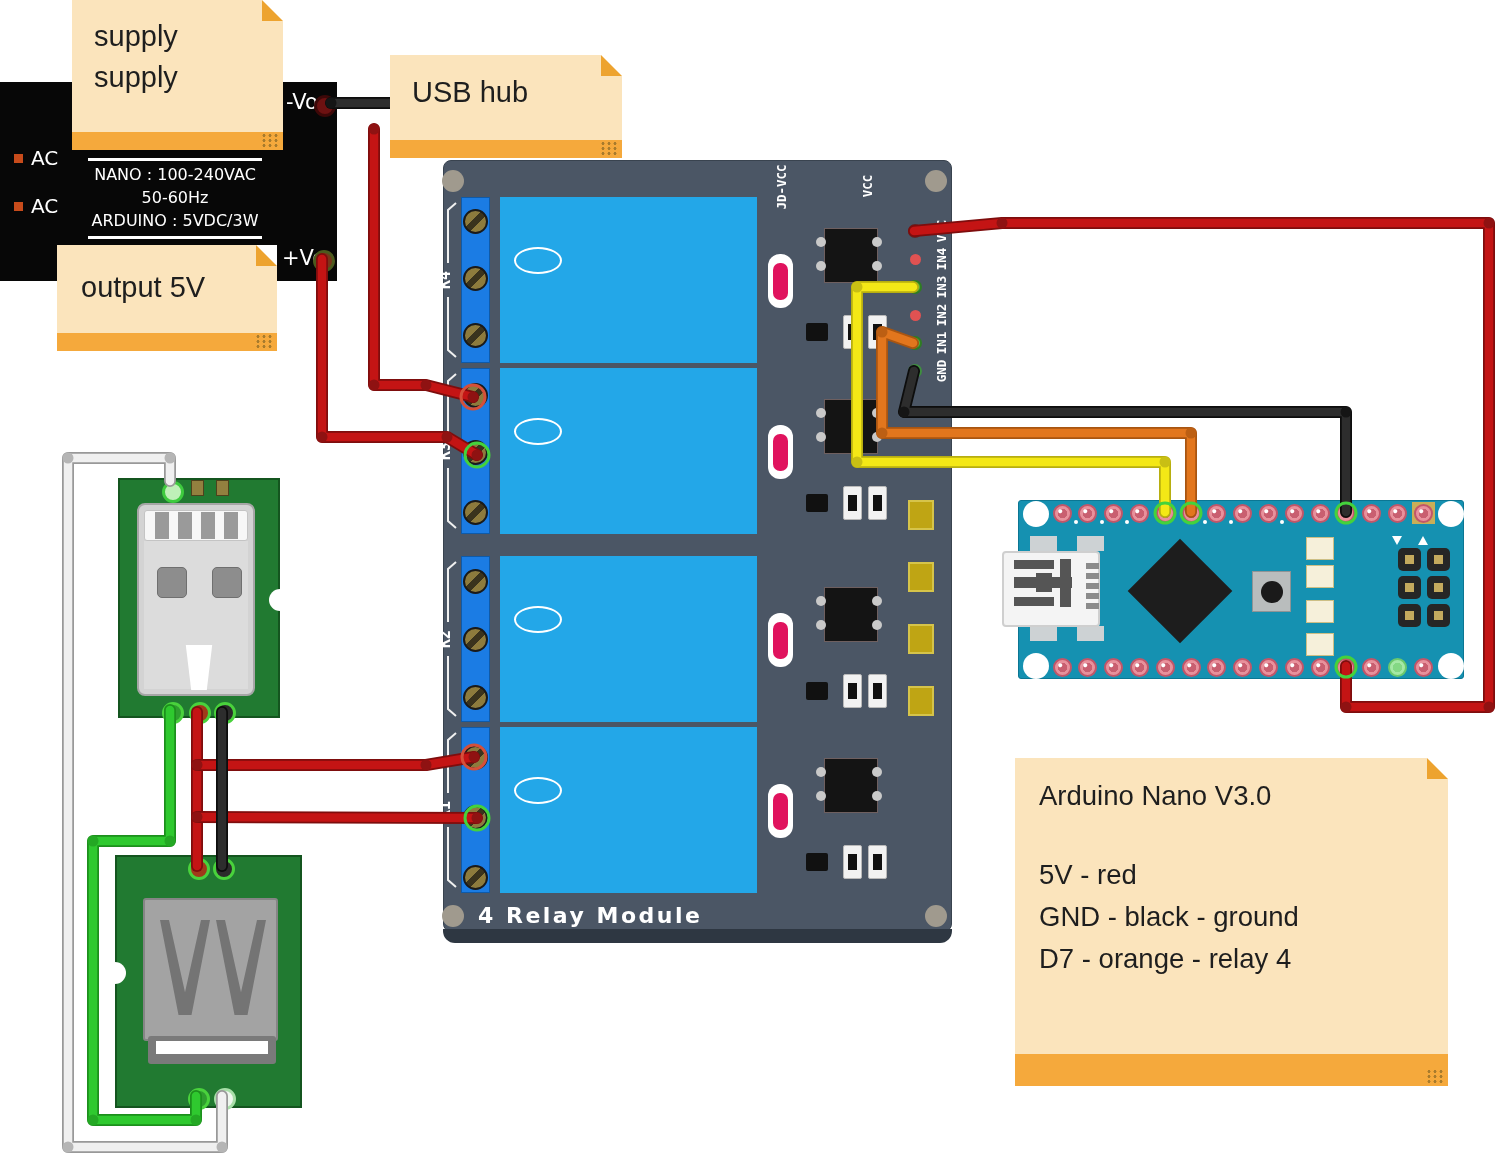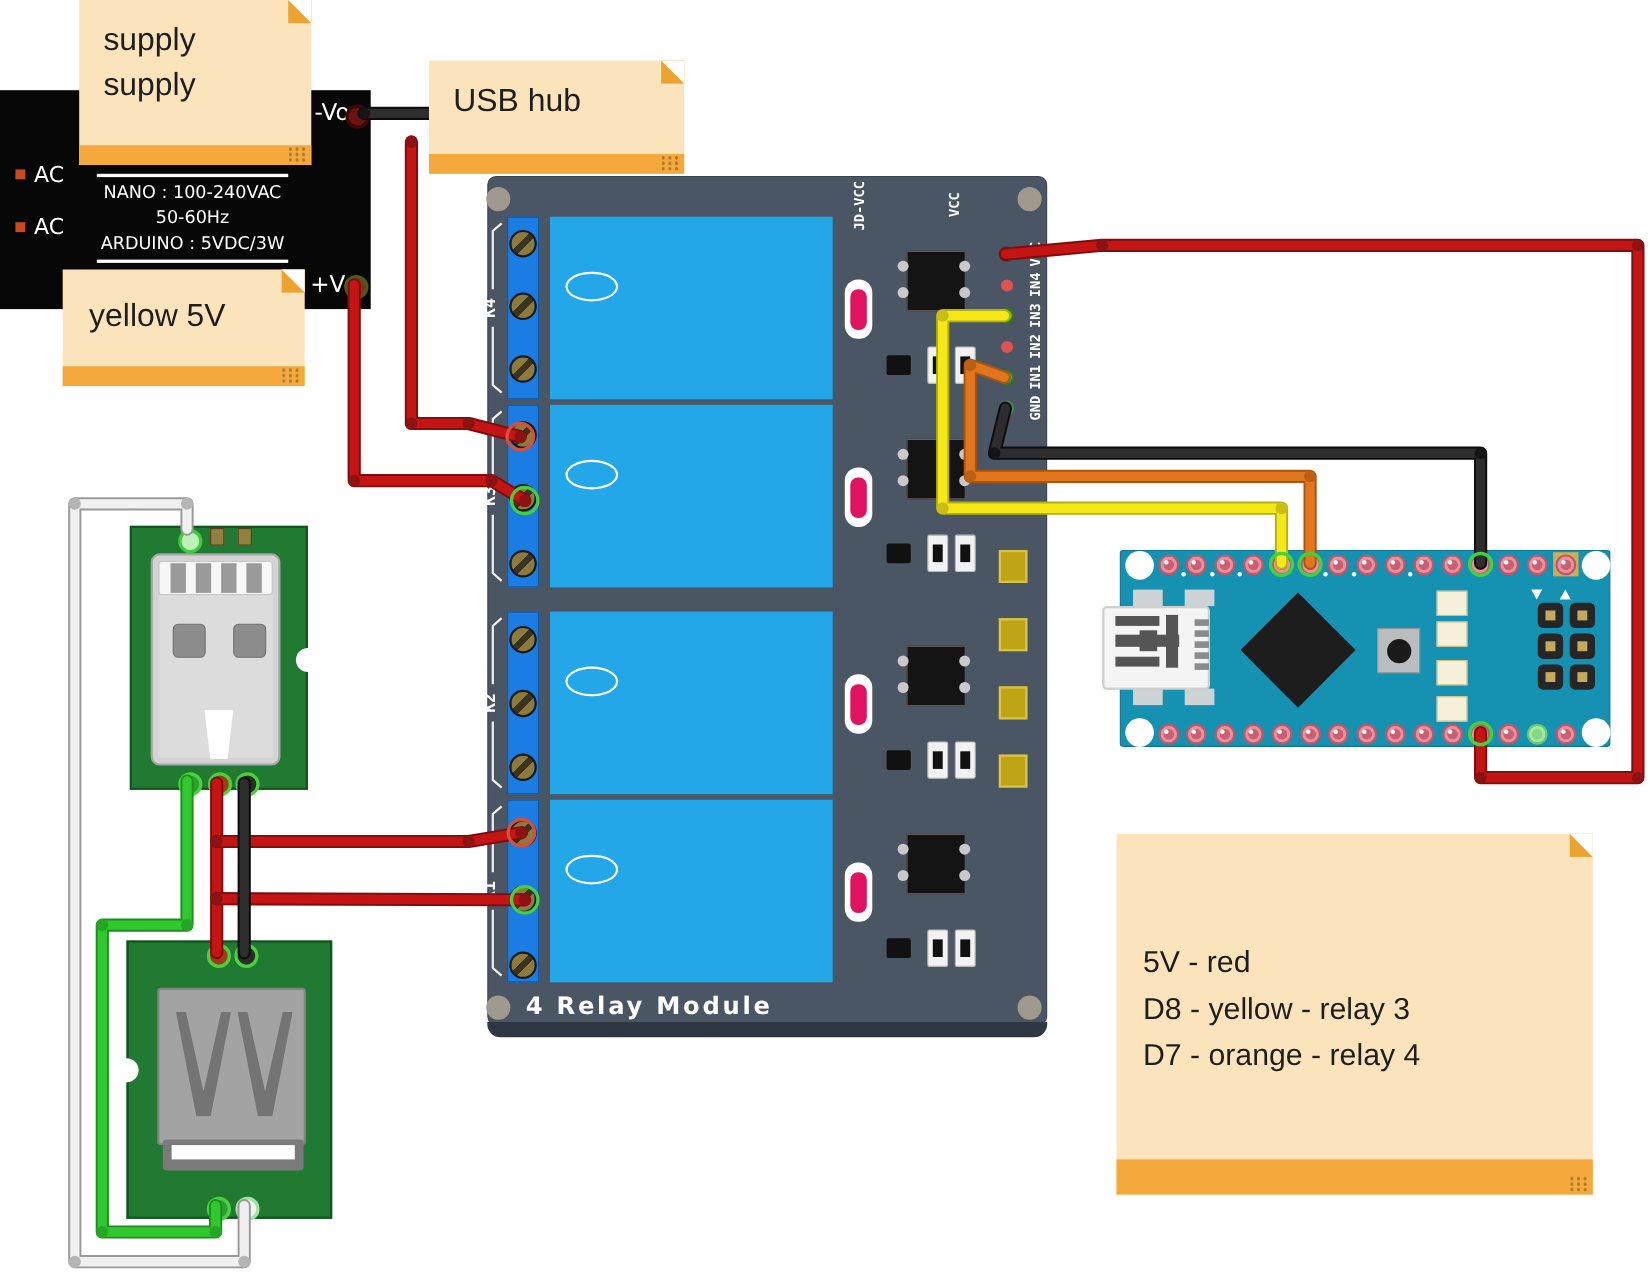--- a/index.html
+++ b/index.html
@@ -498,35 +498,36 @@
   <div class="note" style="left:72px;top:0;width:211px;height:150px">
     <div class="notetext" style="left:22px;top:16px" id="note-ps">
         <div>supply</div>
         <div>supply</div>
       </div>
     <div class="strip">
         <div class="dotgrid"></div>
       </div>
   </div>
   <div class="note" style="left:57px;top:245px;width:220px;height:106px">
-    <div class="notetext" style="left:24px;top:22px">yellow 5V</div>
+    <div class="notetext" style="left:24px;top:22px">output 5V</div>
     <div class="strip">
         <div class="dotgrid"></div>
       </div>
   </div>
   <div class="note" style="left:390px;top:55px;width:232px;height:103px">
     <div class="notetext" style="left:22px;top:17px">USB hub</div>
     <div class="strip">
         <div class="dotgrid"></div>
       </div>
   </div>
   <div class="note" style="left:1015px;top:758px;width:433px;height:328px">
+    <div class="notetext" style="left:24px;top:18px;font-size:27.5px">Arduino Nano V3.0</div>
     <div class="notetext" style="left:24px;top:96px;font-size:27.5px;line-height:42px">
       <div>5V - red</div>
-      <div>D8 - yellow - relay 3</div>
+      <div>GND - black - ground</div>
       <div>D7 - orange - relay 4</div>
     </div>
     <div class="strip" style="height:32px">
         <div class="dotgrid"></div>
       </div>
   </div>
 
 </div>
 
 </body></html>

